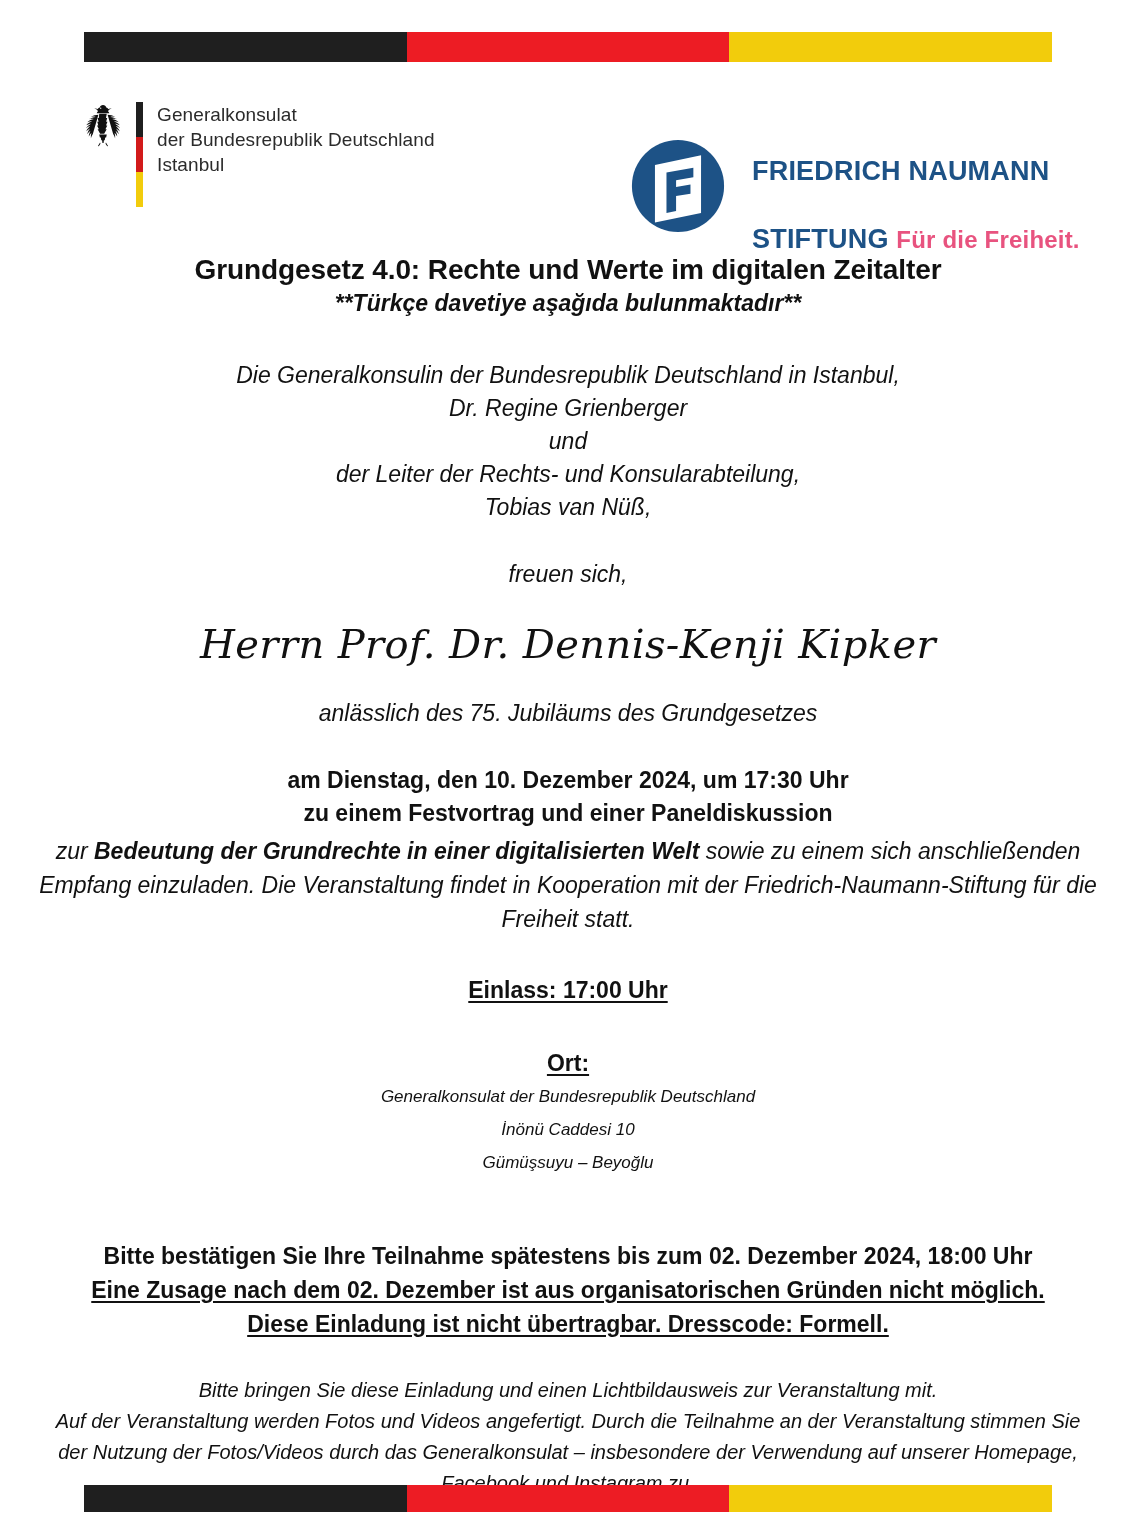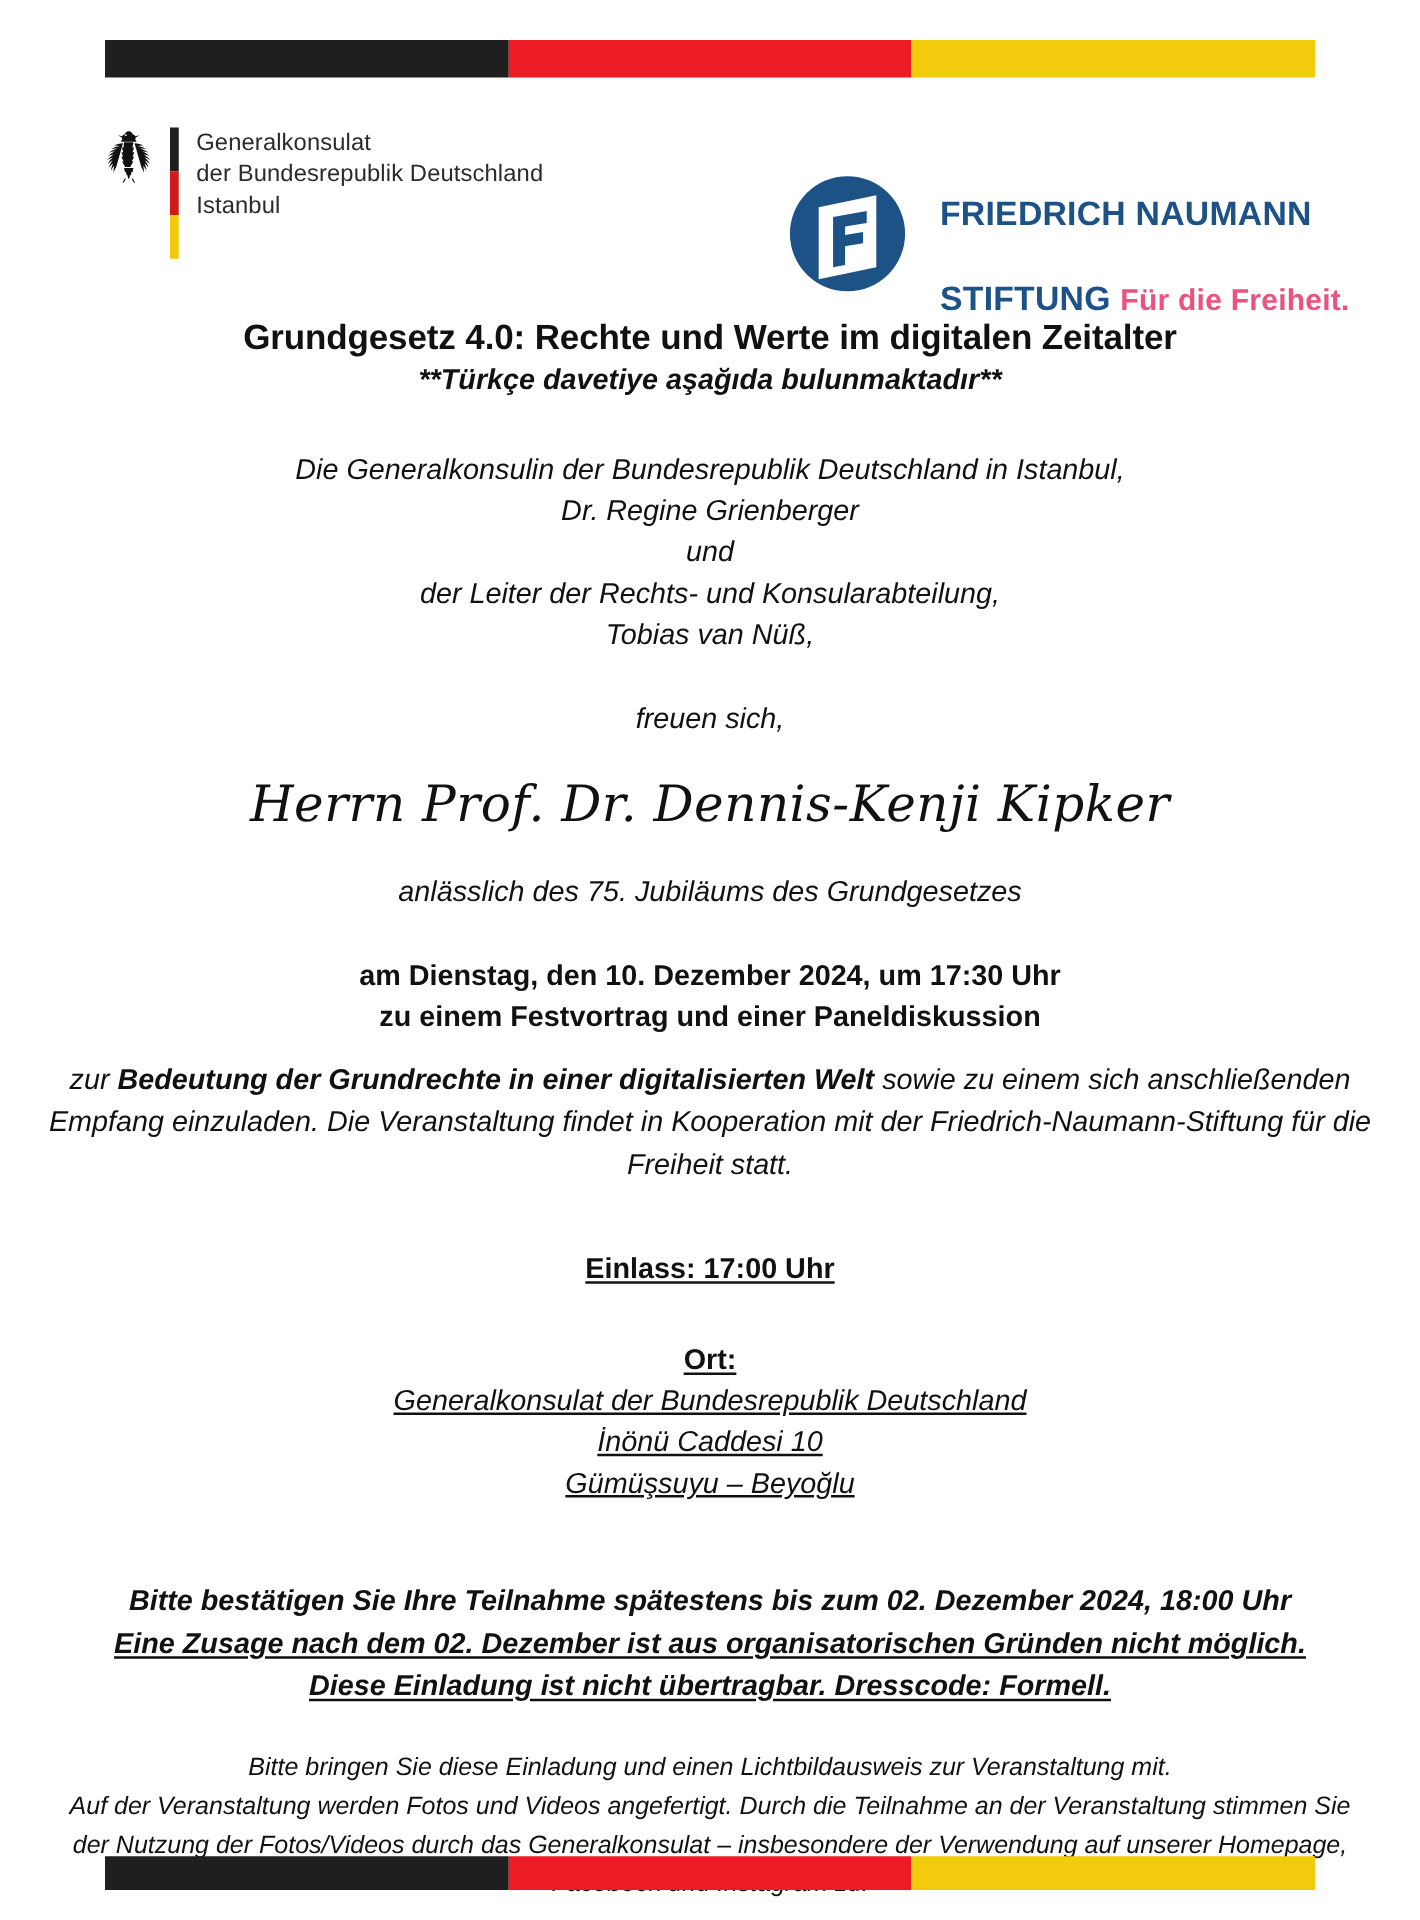--- a/index.html
+++ b/index.html
@@ -148,41 +148,39 @@
     font-size: 23px;
     font-weight: bold;
     line-height: 33px;
     margin: 0;
   }
 
   .t-para {
     font-size: 23px;
     font-style: italic;
     line-height: 34px;
-    margin: 16px auto;
+    margin: 4px auto;
     width: 1060px;
   }
   .t-para b { font-weight: bold; }
 
   .t-underline {
     text-decoration: underline;
     text-underline-offset: 3px;
   }
 
   .t-address {
-    font-size: 23px;
+    font-size: 17px;
     font-style: italic;
     line-height: 33px;
     margin: 0;
-    text-decoration: underline;
   }
 
   .t-rsvp-bold {
     font-size: 23px;
-    font-style: italic;
     font-weight: bold;
     line-height: 34px;
     margin: 0;
   }
 
   .t-footer {
     font-size: 20px;
     font-style: italic;
     line-height: 31px;
     margin: 0 auto;

